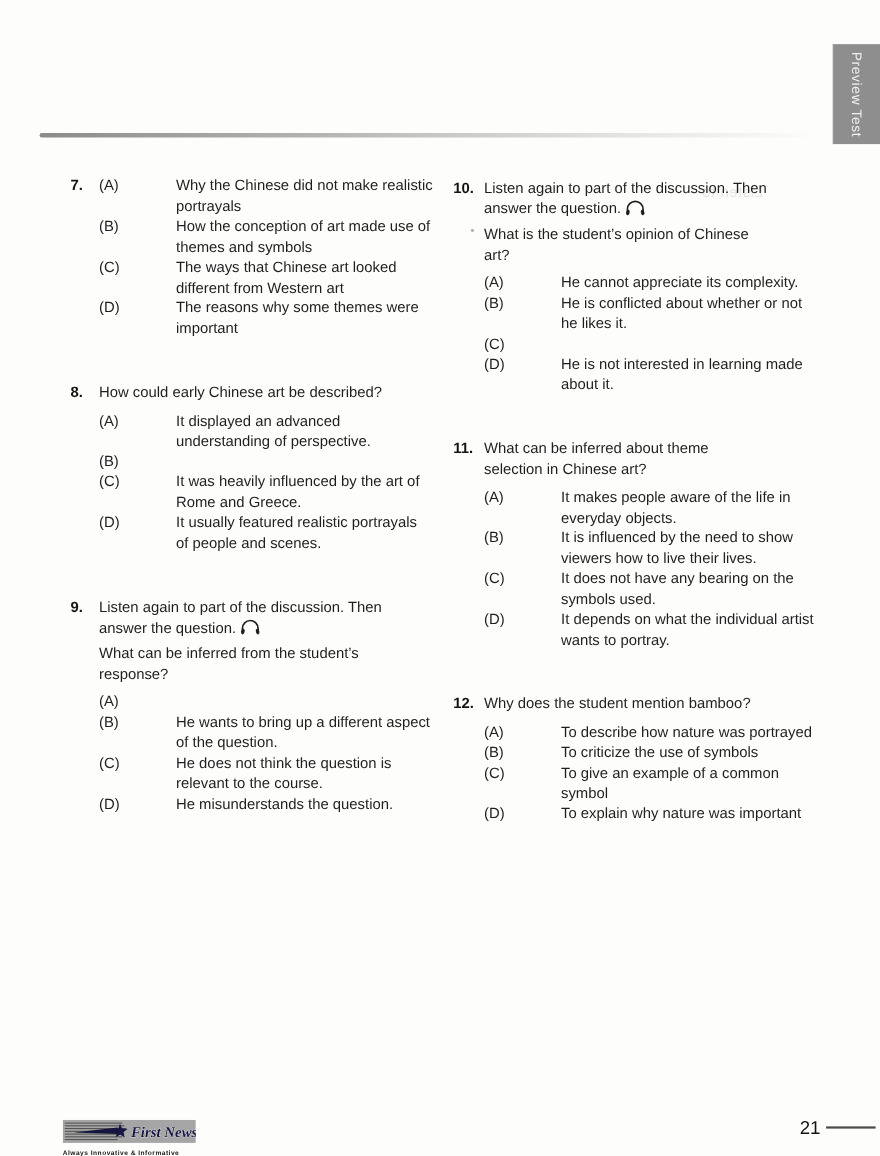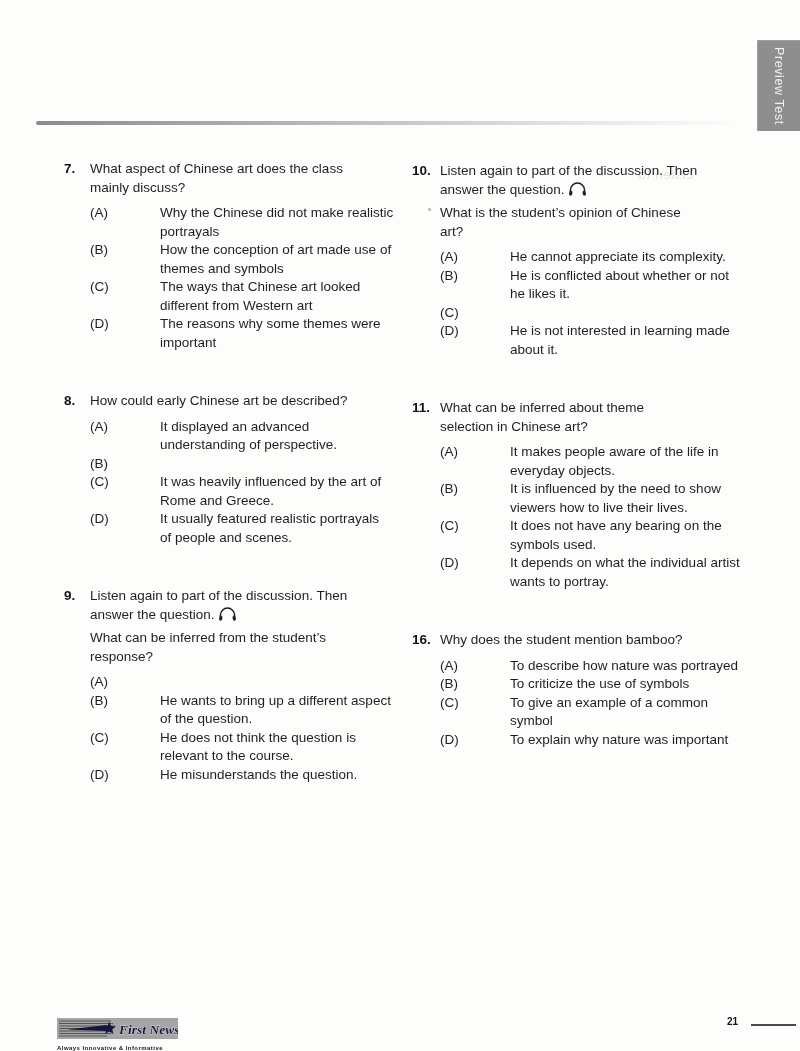--- a/index.html
+++ b/index.html
@@ -61,21 +61,21 @@
 
   
   .logo-wrap { position:absolute; left:57px; top:1018px; width:121px; }
   .logo-tagline {
     margin-top:2px; font-size:6px; font-weight:700; letter-spacing:.45px;
     color:#1a1a1a; border-bottom:1.5px solid #2a2a2a; padding-bottom:2px;
     white-space:nowrap;
   }
   .page-num {
     position:absolute; left:727px; top:1016px;
-    font-weight:700; font-size:10px; color:#141414;
+    font-weight:400; font-size:17px; color:#141414;
   }
   .footer-rule {
     position:absolute; left:751px; top:1024px; width:45px; height:2px;
     background:#4a4a4a;
   }
 </style>
 </head>
 <body>
 
 <div class="page">
@@ -86,21 +86,20 @@
     <span>Preview Test</span>
   </div>
 
   <span class="ghost-text">Listen to</span>
   <span class="ghost-dot"></span>
 
   <div class="col col-left">
 
     <div class="question">
       <span class="q-num">7.</span>
-      <p class="q-prompt">What aspect of Chinese art does the class mainly discuss?</p>
       <div class="options">
         <div class="option">
           <span class="opt-label">(A)</span>
           <span class="opt-text">Why the Chinese did not make realistic portrayals</span>
         </div>
         <div class="option">
           <span class="opt-label">(B)</span>
           <span class="opt-text">How the conception of art made use of themes and symbols</span>
         </div>
         <div class="option">
@@ -211,21 +210,21 @@
           <span class="opt-text">It does not have any bearing on the symbols used.</span>
         </div>
         <div class="option">
           <span class="opt-label">(D)</span>
           <span class="opt-text">It depends on what the individual artist wants to portray.</span>
         </div>
       </div>
     </div>
 
     <div class="question">
-      <span class="q-num">16.</span>
+      <span class="q-num">12.</span>
       <p class="q-prompt">Why does the student mention bamboo?</p>
       <div class="options">
         <div class="option">
           <span class="opt-label">(A)</span>
           <span class="opt-text">To describe how nature was portrayed</span>
         </div>
         <div class="option">
           <span class="opt-label">(B)</span>
           <span class="opt-text">To criticize the use of symbols</span>
         </div>

